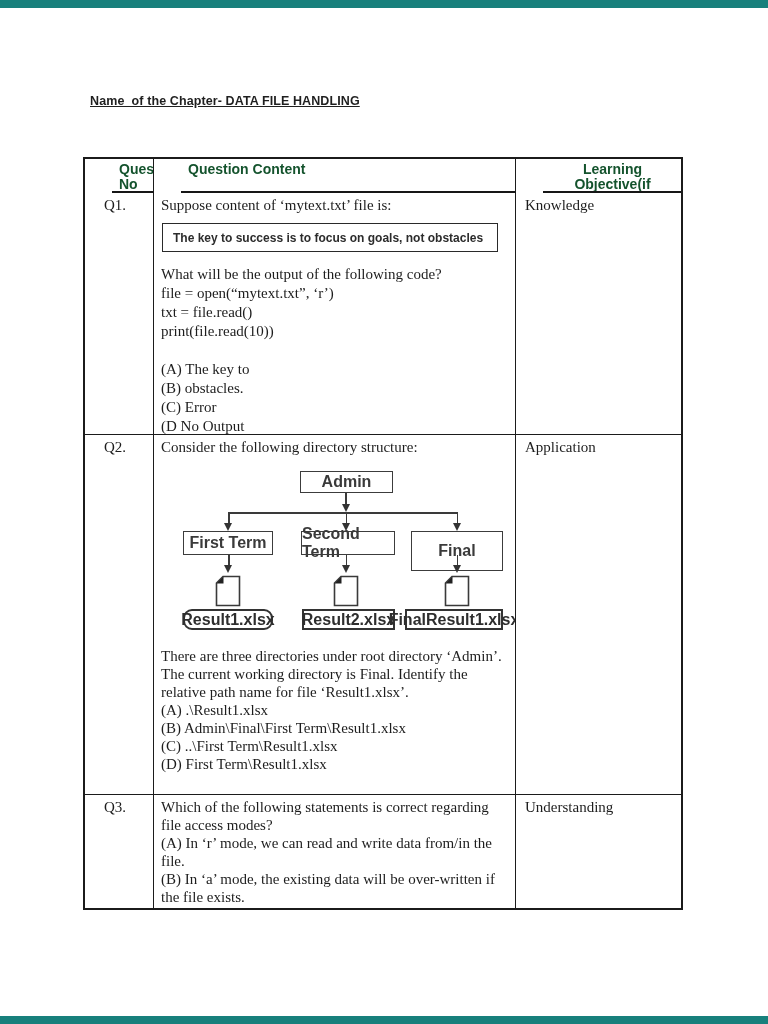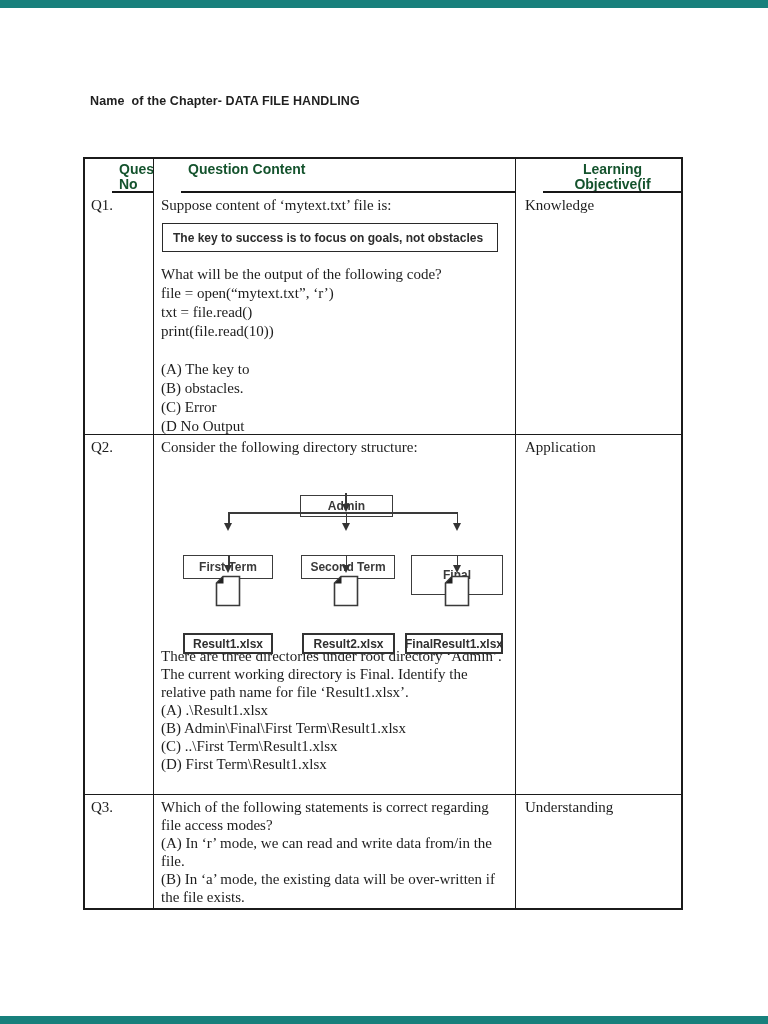--- a/index.html
+++ b/index.html
@@ -3,49 +3,49 @@
 <meta charset="utf-8">
 <style>
   html,body{margin:0;padding:0;}
   body{width:768px;height:1024px;background:#ffffff;position:relative;overflow:hidden;
        font-family:"Liberation Sans",sans-serif;}
   .viewer-bar{position:absolute;left:0;width:768px;height:8px;background:#18807c;}
   .viewer-bar.top{top:0;}
   .viewer-bar.bottom{bottom:0;}
 
   .doc-title{position:absolute;left:90px;top:94px;font-family:"Liberation Sans",sans-serif;
-             font-size:12.5px;font-weight:700;color:#1f1f1f;white-space:pre;letter-spacing:.1px;}
+             font-size:12.5px;font-weight:700;color:#1f1f1f;white-space:pre;letter-spacing:.1px;text-decoration:underline;}
 
   .qtable{position:absolute;left:83px;top:157px;width:600px;height:753px;
           border:2px solid #1b1b1b;box-sizing:border-box;display:grid;
           grid-template-columns:69px 362px 1fr;grid-template-rows:34px 242px 360px 1fr;
           background:#fff;}
   .cell{box-sizing:border-box;border-right:1.5px solid #1b1b1b;border-bottom:1.5px solid #1b1b1b;
         overflow:hidden;position:relative;}
   .cell.c3{border-right:none;}
   .cell.rlast{border-bottom:none;}
   .cell.head{border-bottom:2.5px solid #161616;font-family:"Liberation Sans",sans-serif;
              font-size:14px;font-weight:700;color:#14532d;line-height:15px;padding:3px 6px 0 7px;margin-left:27px;}
   .serif{font-family:"Liberation Serif",serif;font-size:15px;color:#1d1d1d;}
-  .cell.no{padding:4px 0 0 6px;}
+  .cell.no{padding:4px 0 0 19px;}
   .cell.obj{padding:4px 0 18px 9px;}
   .cell.qcontent{padding:3px 17px 0 7px;}
   .tline{line-height:19px;white-space:pre;}
   .tline18{line-height:18px;white-space:pre;}
   .gap19{height:19px;}
 
   .quote-box{box-sizing:border-box;height:29px;margin:8px 0 13px 1px;border:1.7px solid #2a2a2a;
              display:flex;align-items:center;padding-left:10px;
              font-family:"Liberation Sans",sans-serif;font-size:12px;font-weight:600;color:#2c2c2c;}
 
   
   .diagram{position:relative;height:190px;width:100%;}
   .dbox{position:absolute;box-sizing:border-box;border:1.5px solid #3c3c3c;background:#fff;
         display:flex;align-items:center;justify-content:center;
-        font-family:"Liberation Sans",sans-serif;font-size:12px;font-weight:600;color:#3a3a3a;margin-top:24px;}
+        font-family:"Liberation Sans",sans-serif;font-size:16px;font-weight:600;color:#3a3a3a;}
   .dbox.file-label{border-width:2px;border-color:#333;font-weight:700;color:#2e2e2e;}
   .dline{position:absolute;background:#3a3a3a;}
   .arrow-down{position:absolute;width:0;height:0;border-left:4.5px solid transparent;
               border-right:4.5px solid transparent;border-top:8px solid #333;}
   .file-icon{position:absolute;width:26px;height:32px;}
 
   .b-admin{left:139px;top:14px;width:93px;height:22px;}
   .l-admin-stem{left:184px;top:36px;width:1.5px;height:12px;}
   .a-admin{left:180.5px;top:47px;}
   .l-h{left:67px;top:55px;width:230px;height:1.5px;}
@@ -60,21 +60,21 @@
   .b-f3{left:250px;top:74px;width:92px;height:40px;}
   .l-t1{left:67px;top:98px;width:1.5px;height:10px;}
   .l-t2{left:184.5px;top:98px;width:1.5px;height:10px;}
   .l-t3{left:295.5px;top:98px;width:1.5px;height:10px;}
   .a-t1{left:63px;top:108px;}
   .a-t2{left:180.5px;top:108px;}
   .a-t3{left:291.5px;top:108px;}
   .i-1{left:54px;top:118px;}
   .i-2{left:172px;top:118px;}
   .i-3{left:283px;top:118px;}
-  .b-r1{left:22px;top:152px;width:90px;height:21px;}
+  .b-r1{left:22px;top:152px;width:90px;height:21px;border-radius:9px;}
   .b-r2{left:141px;top:152px;width:93px;height:21px;}
   .b-r3{left:244px;top:152px;width:98px;height:21px;}
 </style>
 </head>
 <body>
 
 <div class="viewer-bar top"></div>
 
 <div class="doc-title">Name  of the Chapter- DATA FILE HANDLING</div>
 

